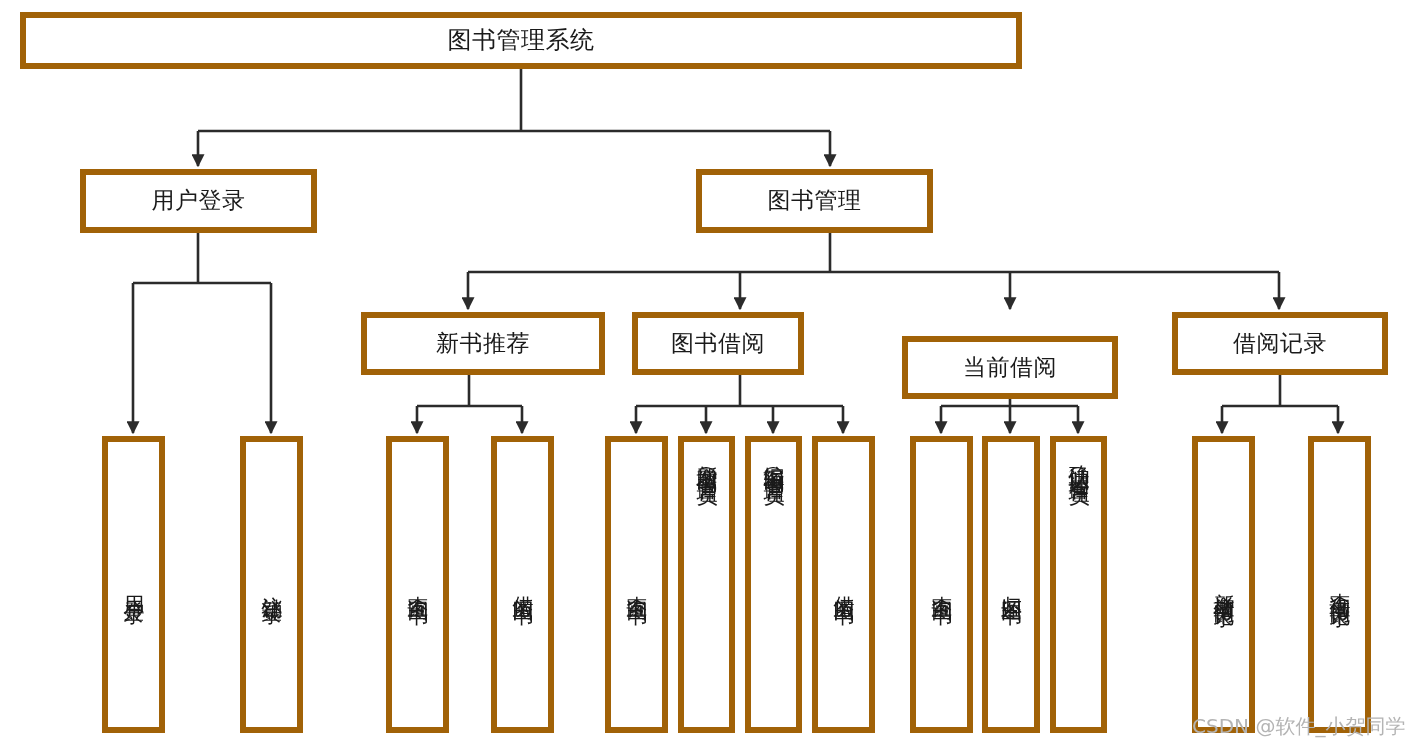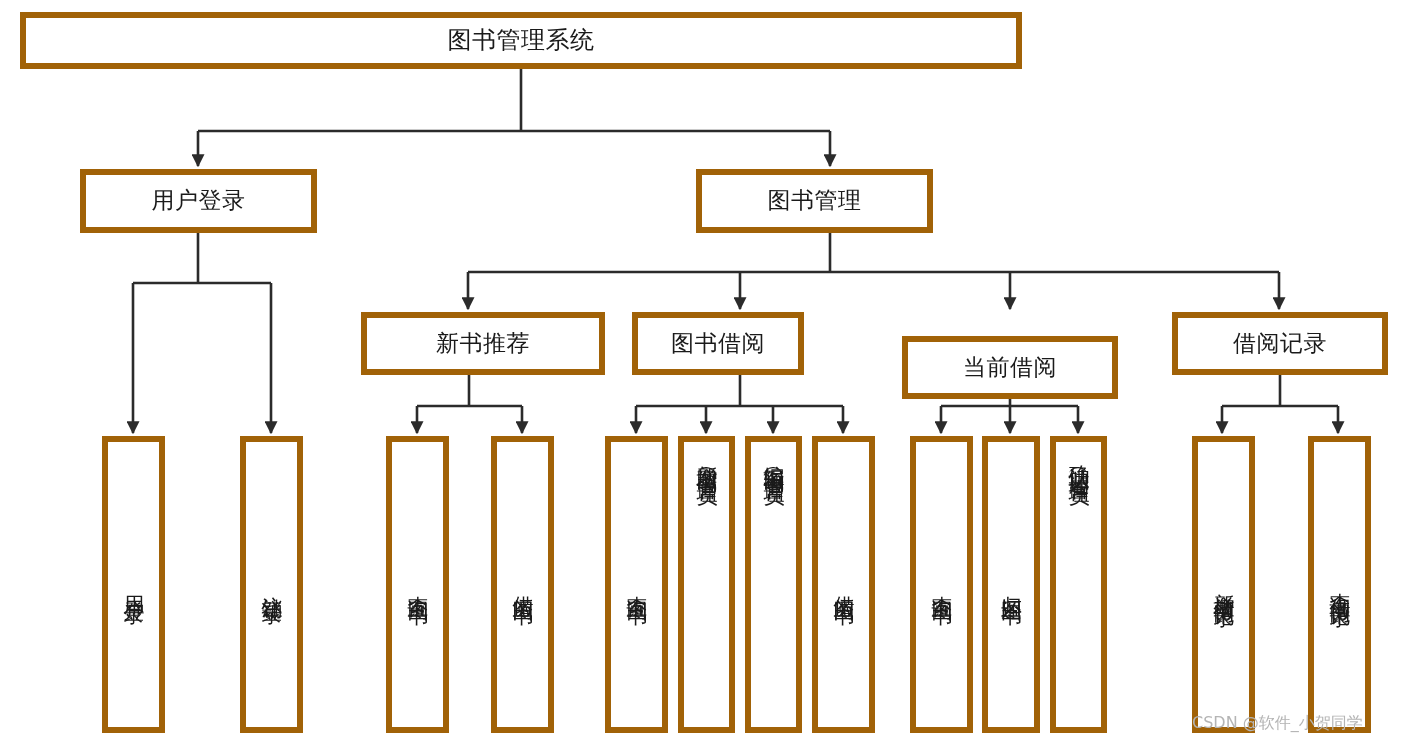--- a/index.html
+++ b/index.html
@@ -66,21 +66,21 @@
   }
   
   .node.vert.centered {
     align-items: center;
     padding-top: 0;
   }
   #watermark {
     position: absolute;
     left: 1192px;
     top: 713px;
-    font-size: 16px;
+    font-size: 20px;
     color: #b4b4b4;
     white-space: nowrap;
     z-index: 5;
     font-family: "DejaVu Sans", "Liberation Sans", sans-serif;
   }
 </style>
 </head>
 <body>
 
 <div id="diagram-root">

